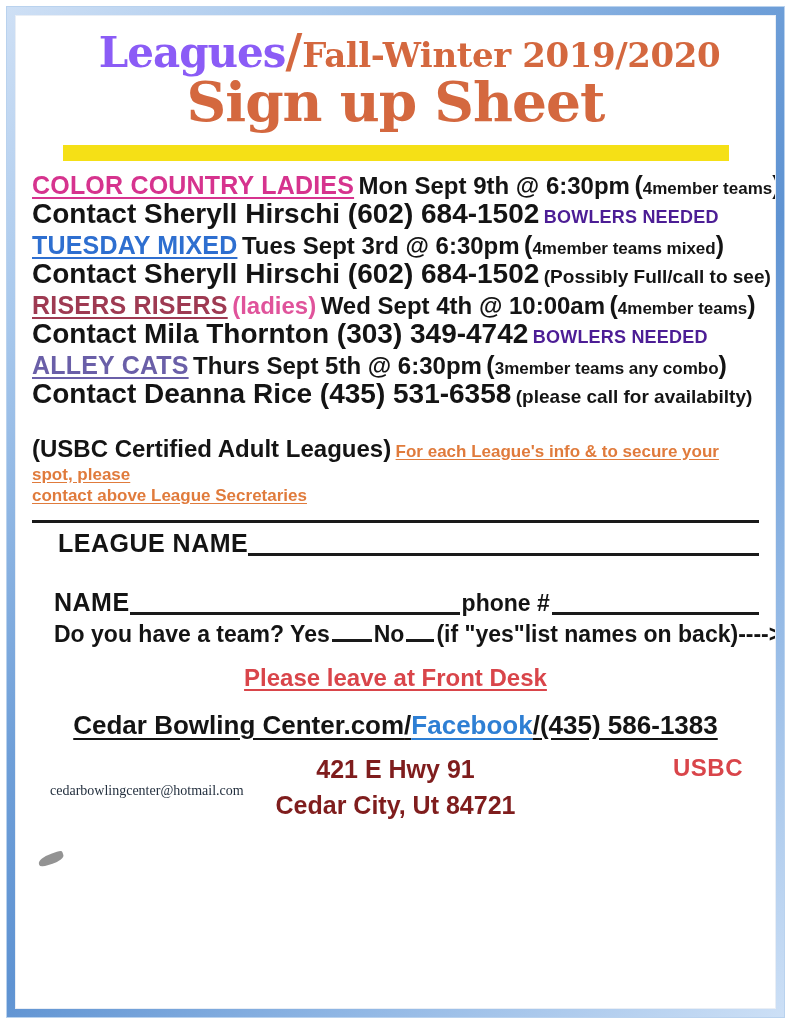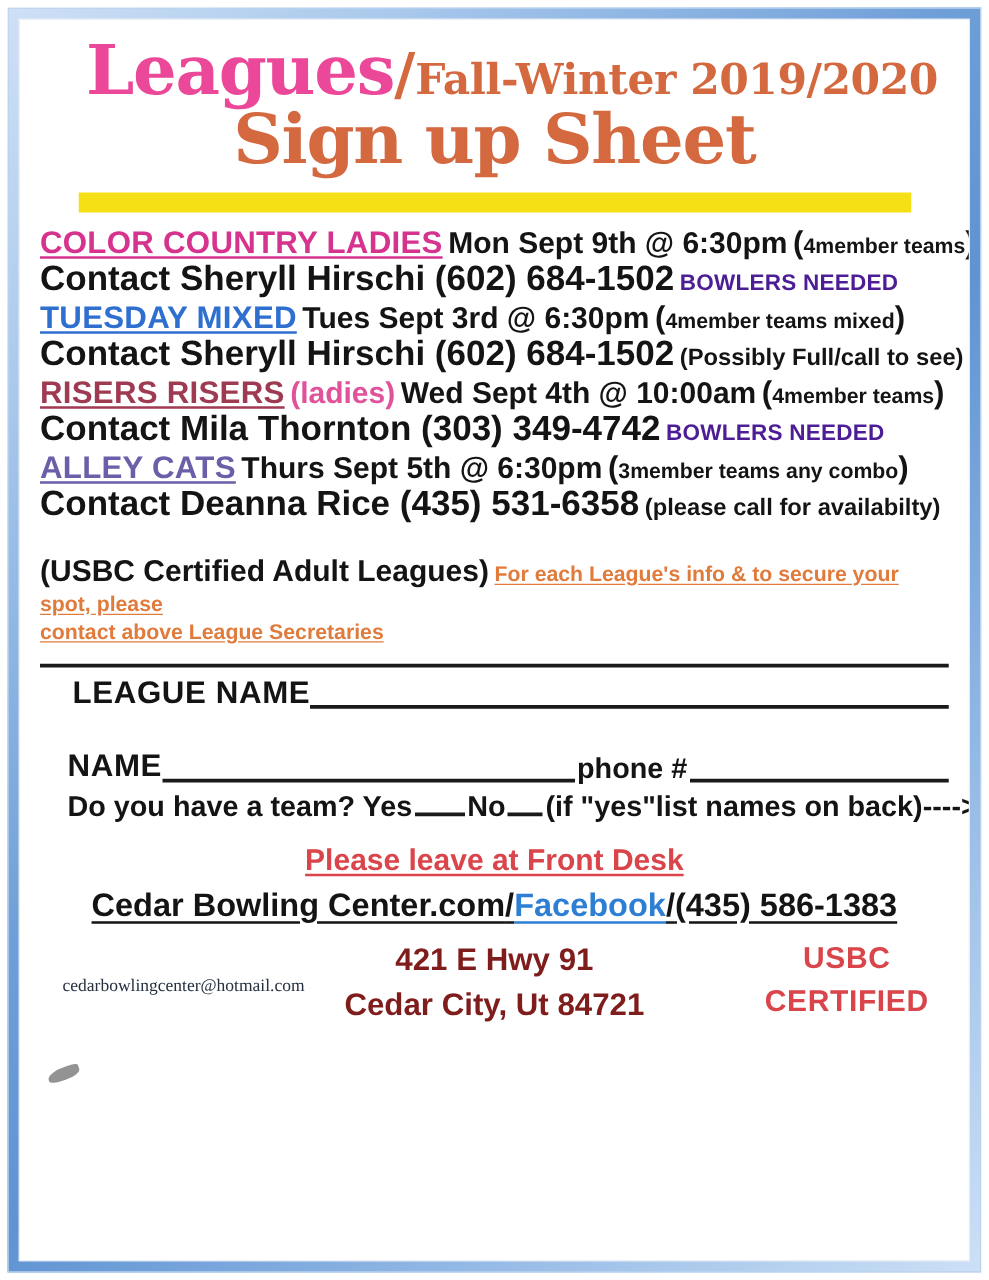--- a/index.html
+++ b/index.html
@@ -58,23 +58,23 @@
   .title-block { text-align: center; padding-top: 12px; }
 
   .title-line1 {
     white-space: nowrap;
     line-height: 1.02;
     color: #d4683f;
   }
   .t-leagues {
     font-family: "DejaVu Serif", serif;
     font-weight: bold;
-    font-size: 55px;
+    font-size: 42px;
     letter-spacing: -1px;
-    color: #ec4899;
+    color: #8b5cf6;
     margin-left: 28px;
   }
   .t-slash {
     font-family: "DejaVu Serif", serif;
     font-weight: bold;
     font-size: 46px;
     color: #d4683f;
   }
   .t-season {
     font-family: "DejaVu Serif", serif;
@@ -260,21 +260,21 @@
     font-weight: bold;
     font-size: 24px;
     color: #d9454a;
   }
   .front-desk span {
     text-decoration: underline;
     text-underline-offset: 3px;
   }
 
   .web-row {
-    margin-top: 6px;
+    margin-top: 18px;
     text-align: center;
     white-space: nowrap;
     font-family: "Liberation Sans Narrow", "Liberation Sans", sans-serif;
     font-weight: bold;
     font-size: 26px;
     color: #141414;
   }
   .web-row .u { text-decoration: underline; text-underline-offset: 4px; }
   .fb { color: #2e7fd4; }
 
@@ -432,21 +432,20 @@
         </div>
 
         <div class="bottom-block">
           <div class="email">cedarbowlingcenter@hotmail.com</div>
           <div class="address">
             <div>421 E Hwy 91</div>
             <div>Cedar City, Ut 84721</div>
           </div>
           <div class="certified">
             <div>USBC</div>
-            <div>CERTIFIED</div>
           </div>
         </div>
 
       </div>
       <div class="smudge"></div>
     </div>
   </div>
 </div>
 
 </body></html>

